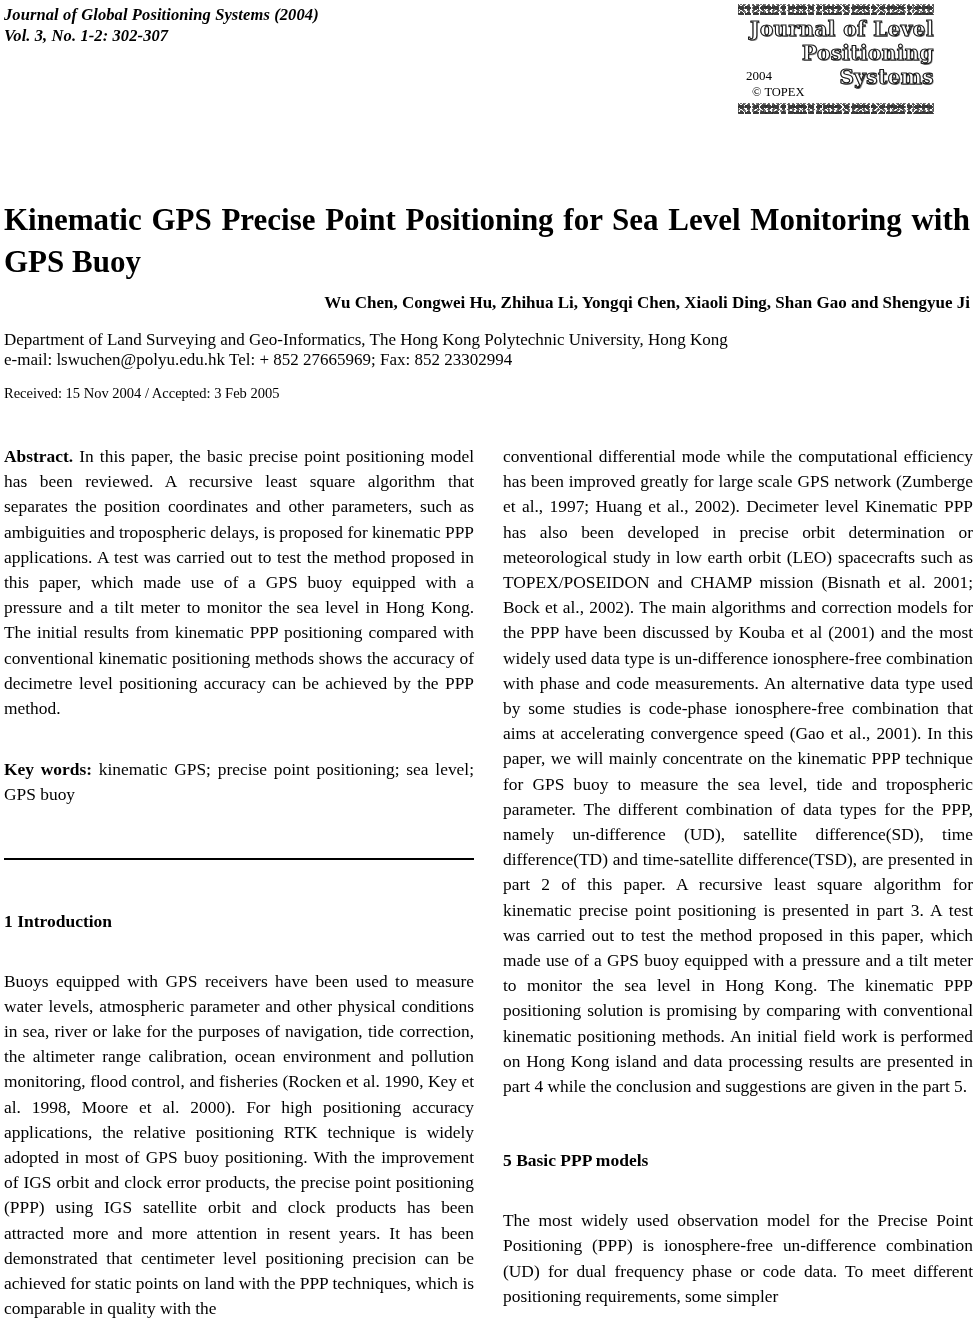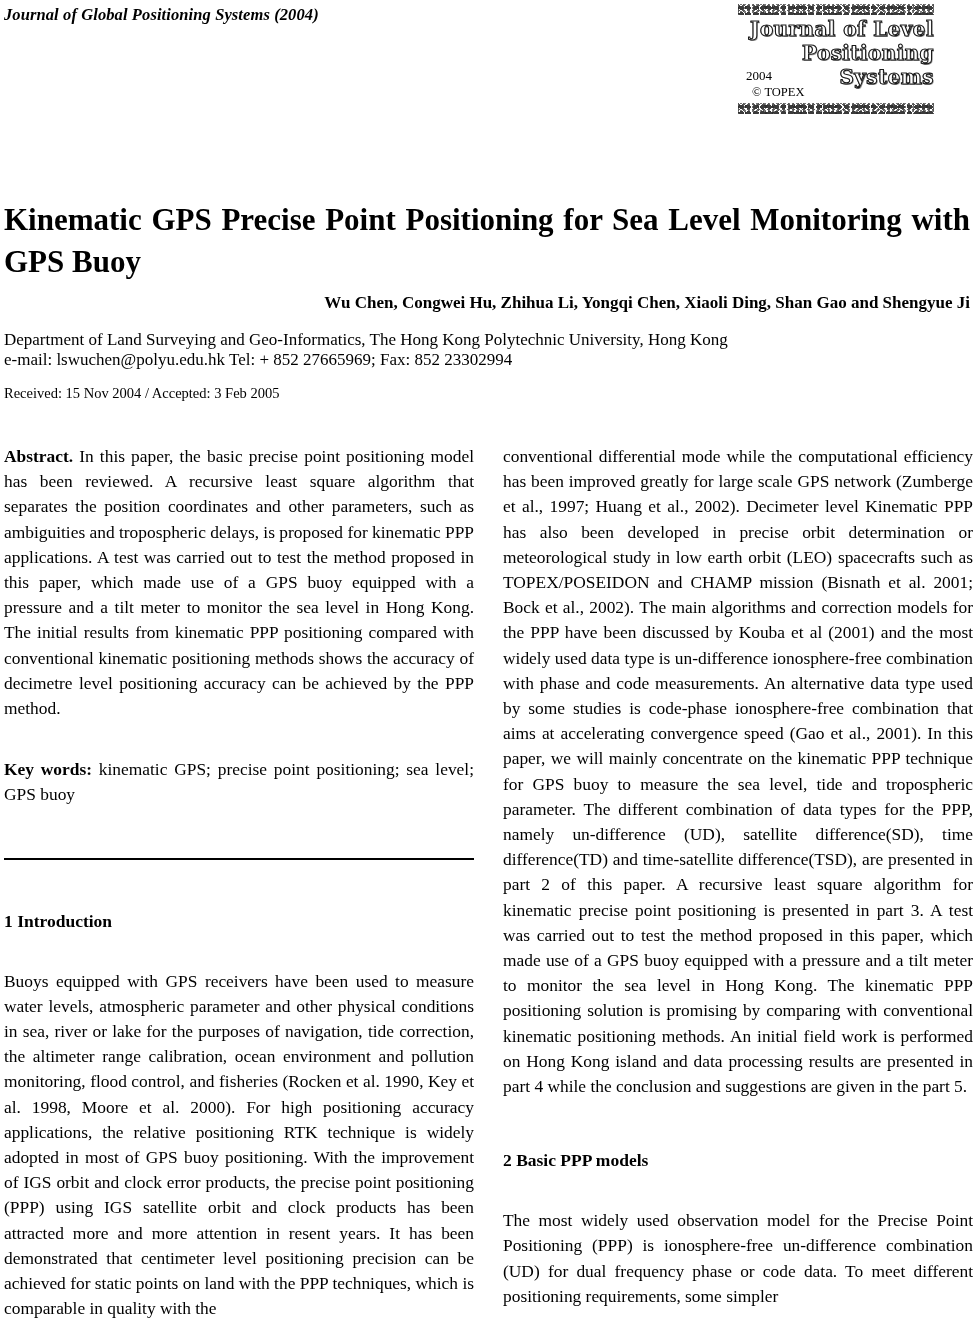--- a/index.html
+++ b/index.html
@@ -176,20 +176,21 @@
 
   b.inline-lead { font-weight: bold; }
 </style>
 </head>
 <body>
 
 <div class="page">
 
   <div class="runhead">
     <div>Journal of Global Positioning Systems (2004)</div>
+    <div>Vol. 3, No. 1-2: 302-307</div>
   </div>
 
   <div class="logo">
     <div class="logo-band"></div>
     <div class="logo-inner">
       <div class="logo-title">
         <div>Journal of Level</div>
         <div>Positioning</div>
         <div>Systems</div>
       </div>
@@ -216,18 +217,18 @@
     <hr class="rule">
     <div class="gap-lg"></div>
     <p class="sec-head">1 Introduction</p>
     <div class="gap-md"></div>
     <p>Buoys equipped with GPS receivers have been used to measure water levels, atmospheric parameter and other physical conditions in sea, river or lake for the purposes of navigation, tide correction, the altimeter range calibration, ocean environment and pollution monitoring, flood control, and fisheries (Rocken et al. 1990, Key et al. 1998, Moore et al. 2000). For high positioning accuracy applications, the relative positioning RTK technique is widely adopted in most of GPS buoy positioning. With the improvement of IGS orbit and clock error products, the precise point positioning (PPP) using IGS satellite orbit and clock products has been attracted more and more attention in resent years. It has been demonstrated that centimeter level positioning precision can be achieved for static points on land with the PPP techniques, which is comparable in quality with the</p>
   </div>
 
   <div class="col col-right">
     <p>conventional differential mode while the computational efficiency has been improved greatly for large scale GPS network (Zumberge et al., 1997; Huang et al., 2002). Decimeter level Kinematic PPP has also been developed in precise orbit determination or meteorological study in low earth orbit (LEO) spacecrafts such as TOPEX/POSEIDON and CHAMP mission (Bisnath et al. 2001; Bock et al., 2002). The main algorithms and correction models for the PPP have been discussed by Kouba et al (2001) and the most widely used data type is un-difference ionosphere-free combination with phase and code measurements. An alternative data type used by some studies is code-phase ionosphere-free combination that aims at accelerating convergence speed (Gao et al., 2001). In this paper, we will mainly concentrate on the kinematic PPP technique for GPS buoy to measure the sea level, tide and tropospheric parameter. The different combination of data types for the PPP, namely un-difference (UD), satellite difference(SD), time difference(TD) and time-satellite difference(TSD), are presented in part 2 of this paper. A recursive least square algorithm for kinematic precise point positioning is presented in part 3. A test was carried out to test the method proposed in this paper, which made use of a GPS buoy equipped with a pressure and a tilt meter to monitor the sea level in Hong Kong. The kinematic PPP positioning solution is promising by comparing with conventional kinematic positioning methods. An initial field work is performed on Hong Kong island and data processing results are presented in part 4 while the conclusion and suggestions are given in the part 5.</p>
     <div class="gap-lg"></div>
-    <p class="sec-head">2 Basic PPP models</p>
+    <p class="sec-head">5 Basic PPP models</p>
     <div class="gap-md"></div>
     <p>The most widely used observation model for the Precise Point Positioning (PPP) is ionosphere-free un-difference combination (UD) for dual frequency phase or code data. To meet different positioning requirements, some simpler</p>
   </div>
 
 </div>
 
 </body></html>

